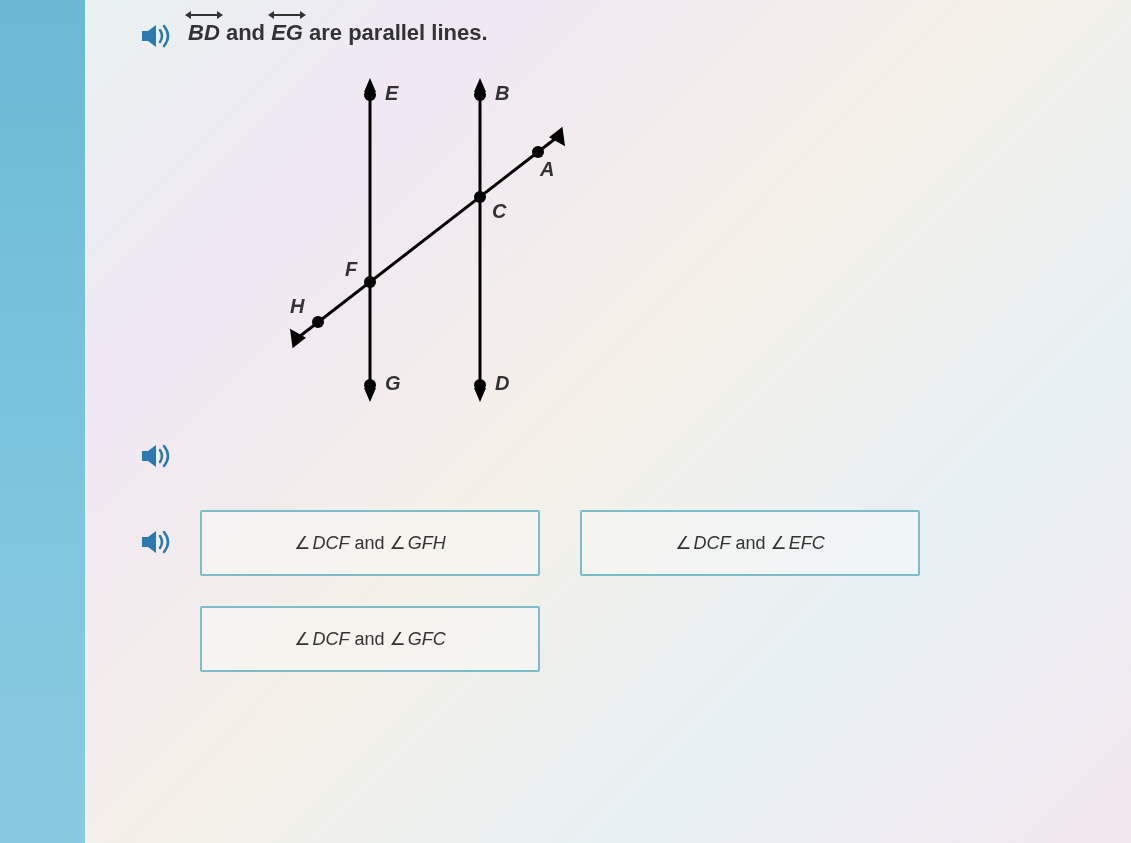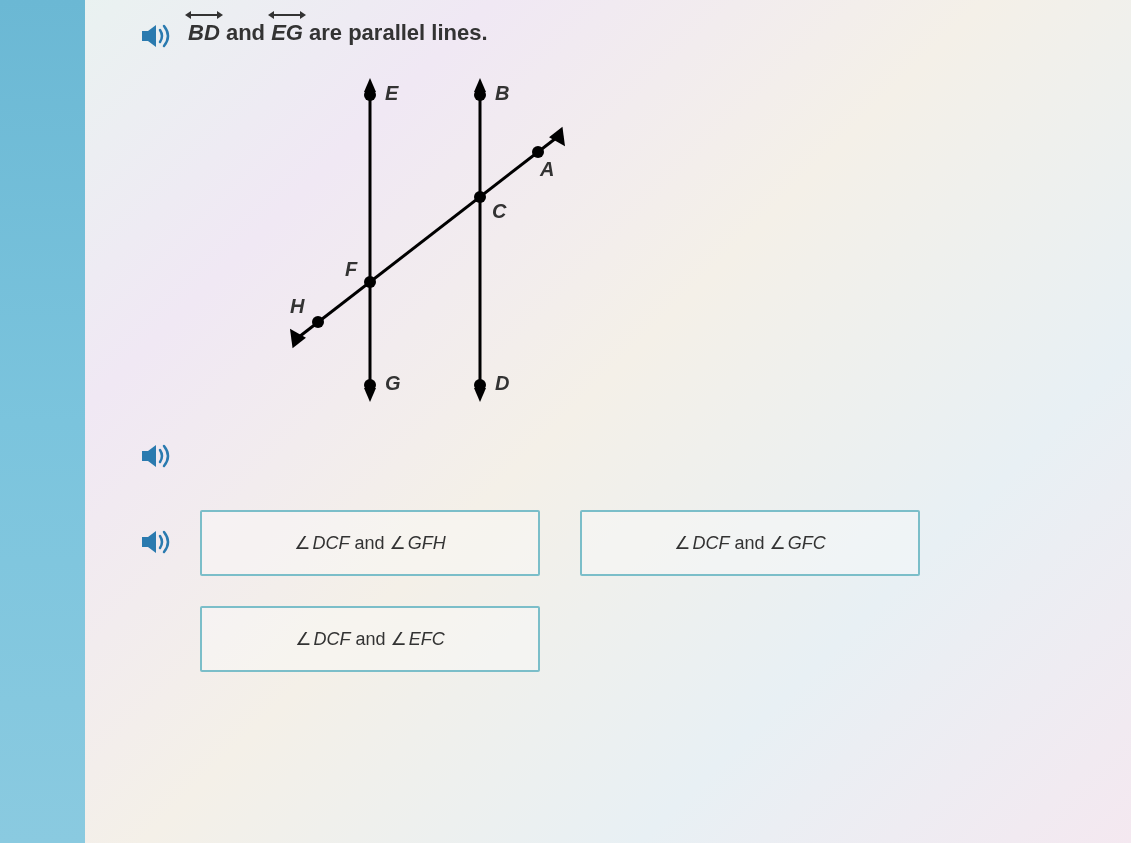--- a/index.html
+++ b/index.html
@@ -189,21 +189,21 @@
     <svg class="speaker-icon speaker-answers" viewBox="0 0 36 28">
       <path d="M 2 9 L 8 9 L 16 3 L 16 25 L 8 19 L 2 19 Z" fill="#2a7aaf"></path>
       <path d="M 20 8 Q 24 14 20 20" stroke="#2a7aaf" stroke-width="2.5" fill="none" stroke-linecap="round"></path>
       <path d="M 24 4 Q 32 14 24 24" stroke="#2a7aaf" stroke-width="2.5" fill="none" stroke-linecap="round"></path>
     </svg>
     <div class="answers-grid">
       <div class="answer-btn">
         <span class="angle-sym">∠</span><span>DCF</span><span class="and-word"> and </span><span class="angle-sym">∠</span><span>GFH</span>
       </div>
       <div class="answer-btn">
+        <span class="angle-sym">∠</span><span>DCF</span><span class="and-word"> and </span><span class="angle-sym">∠</span><span>EFC</span>
+      </div>
+      <div class="answer-btn">
         <span class="angle-sym">∠</span><span>DCF</span><span class="and-word"> and </span><span class="angle-sym">∠</span><span>GFC</span>
       </div>
-      <div class="answer-btn">
-        <span class="angle-sym">∠</span><span>DCF</span><span class="and-word"> and </span><span class="angle-sym">∠</span><span>EFC</span>
-      </div>
     </div>
   </div>
 
 </div>
 
 </body></html>

